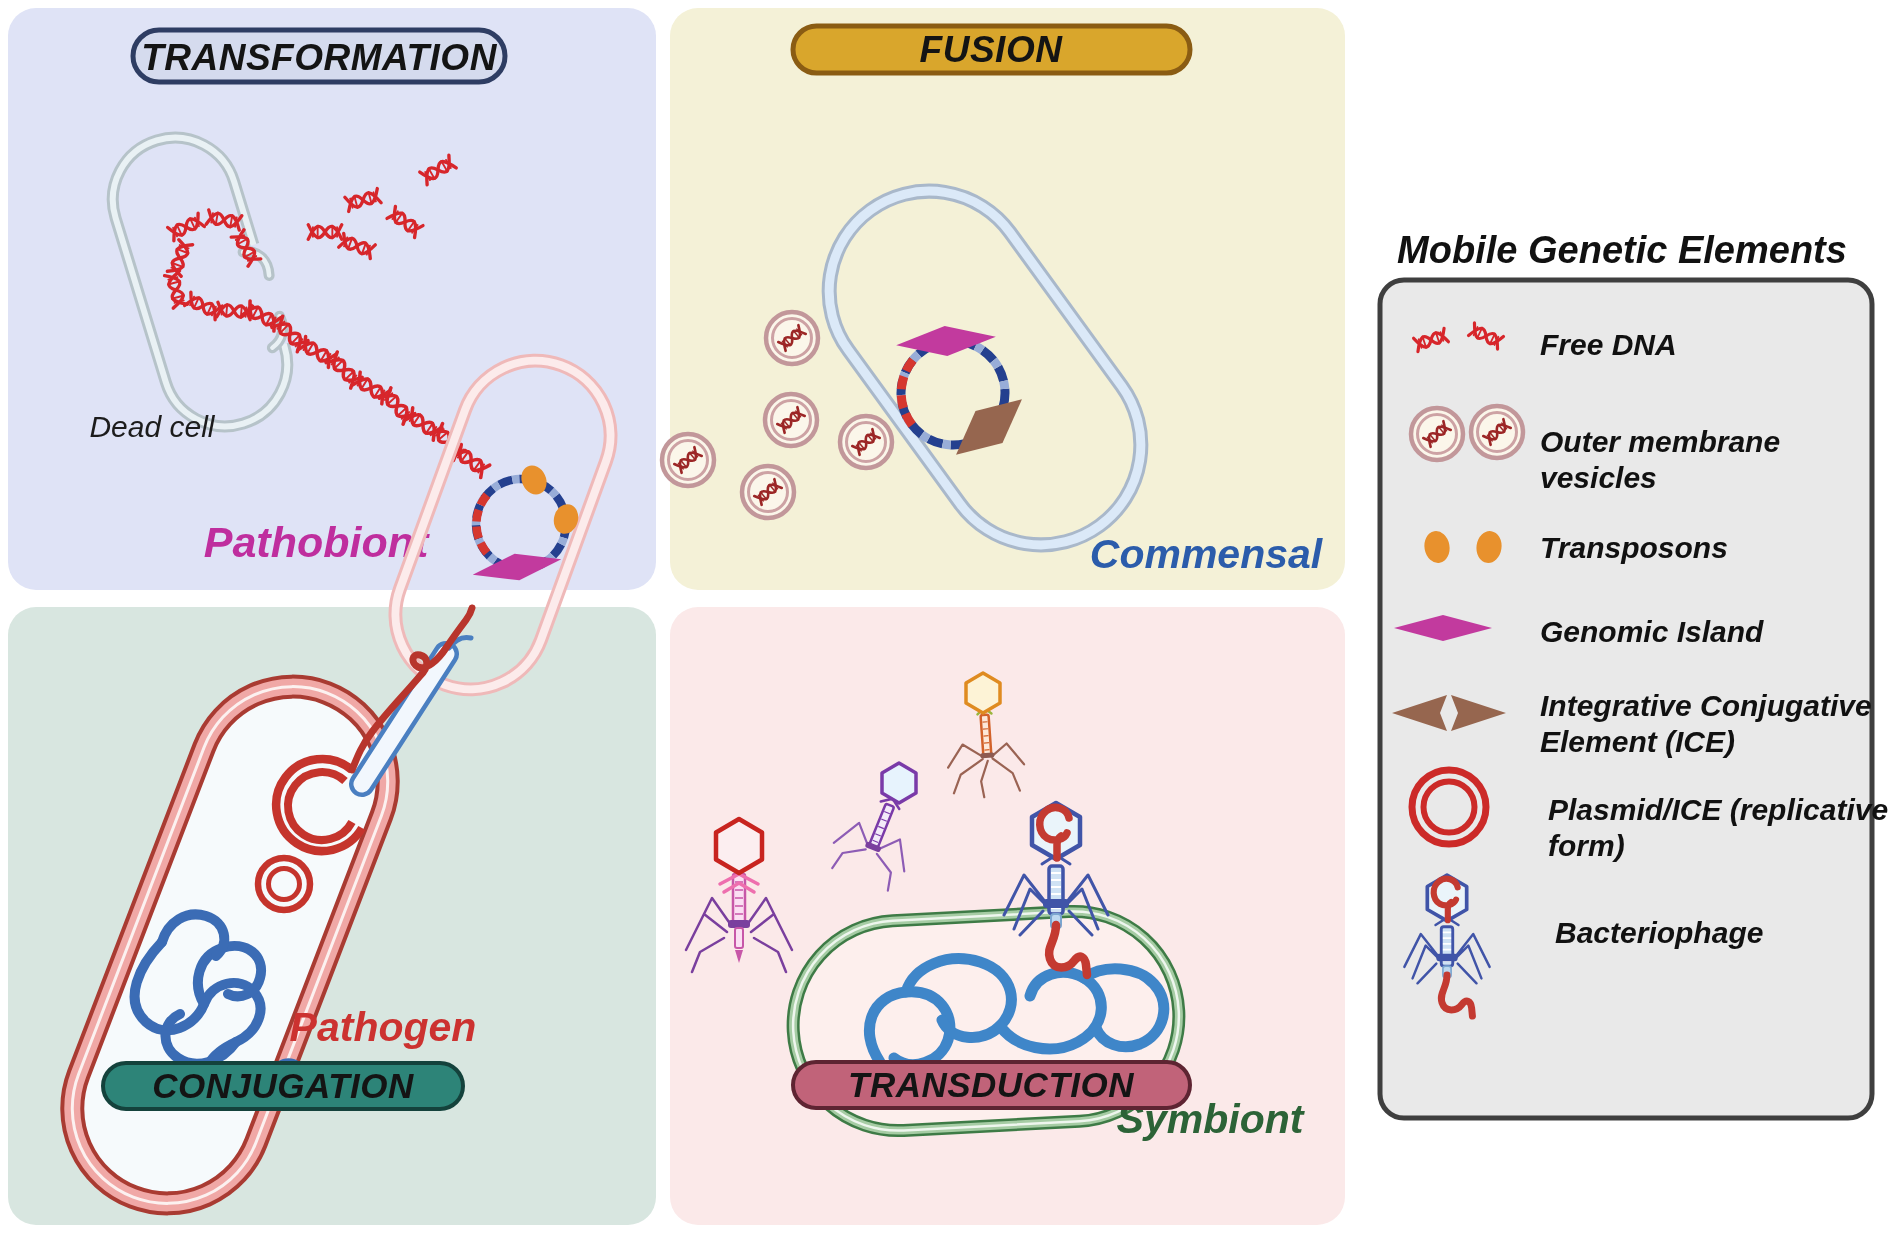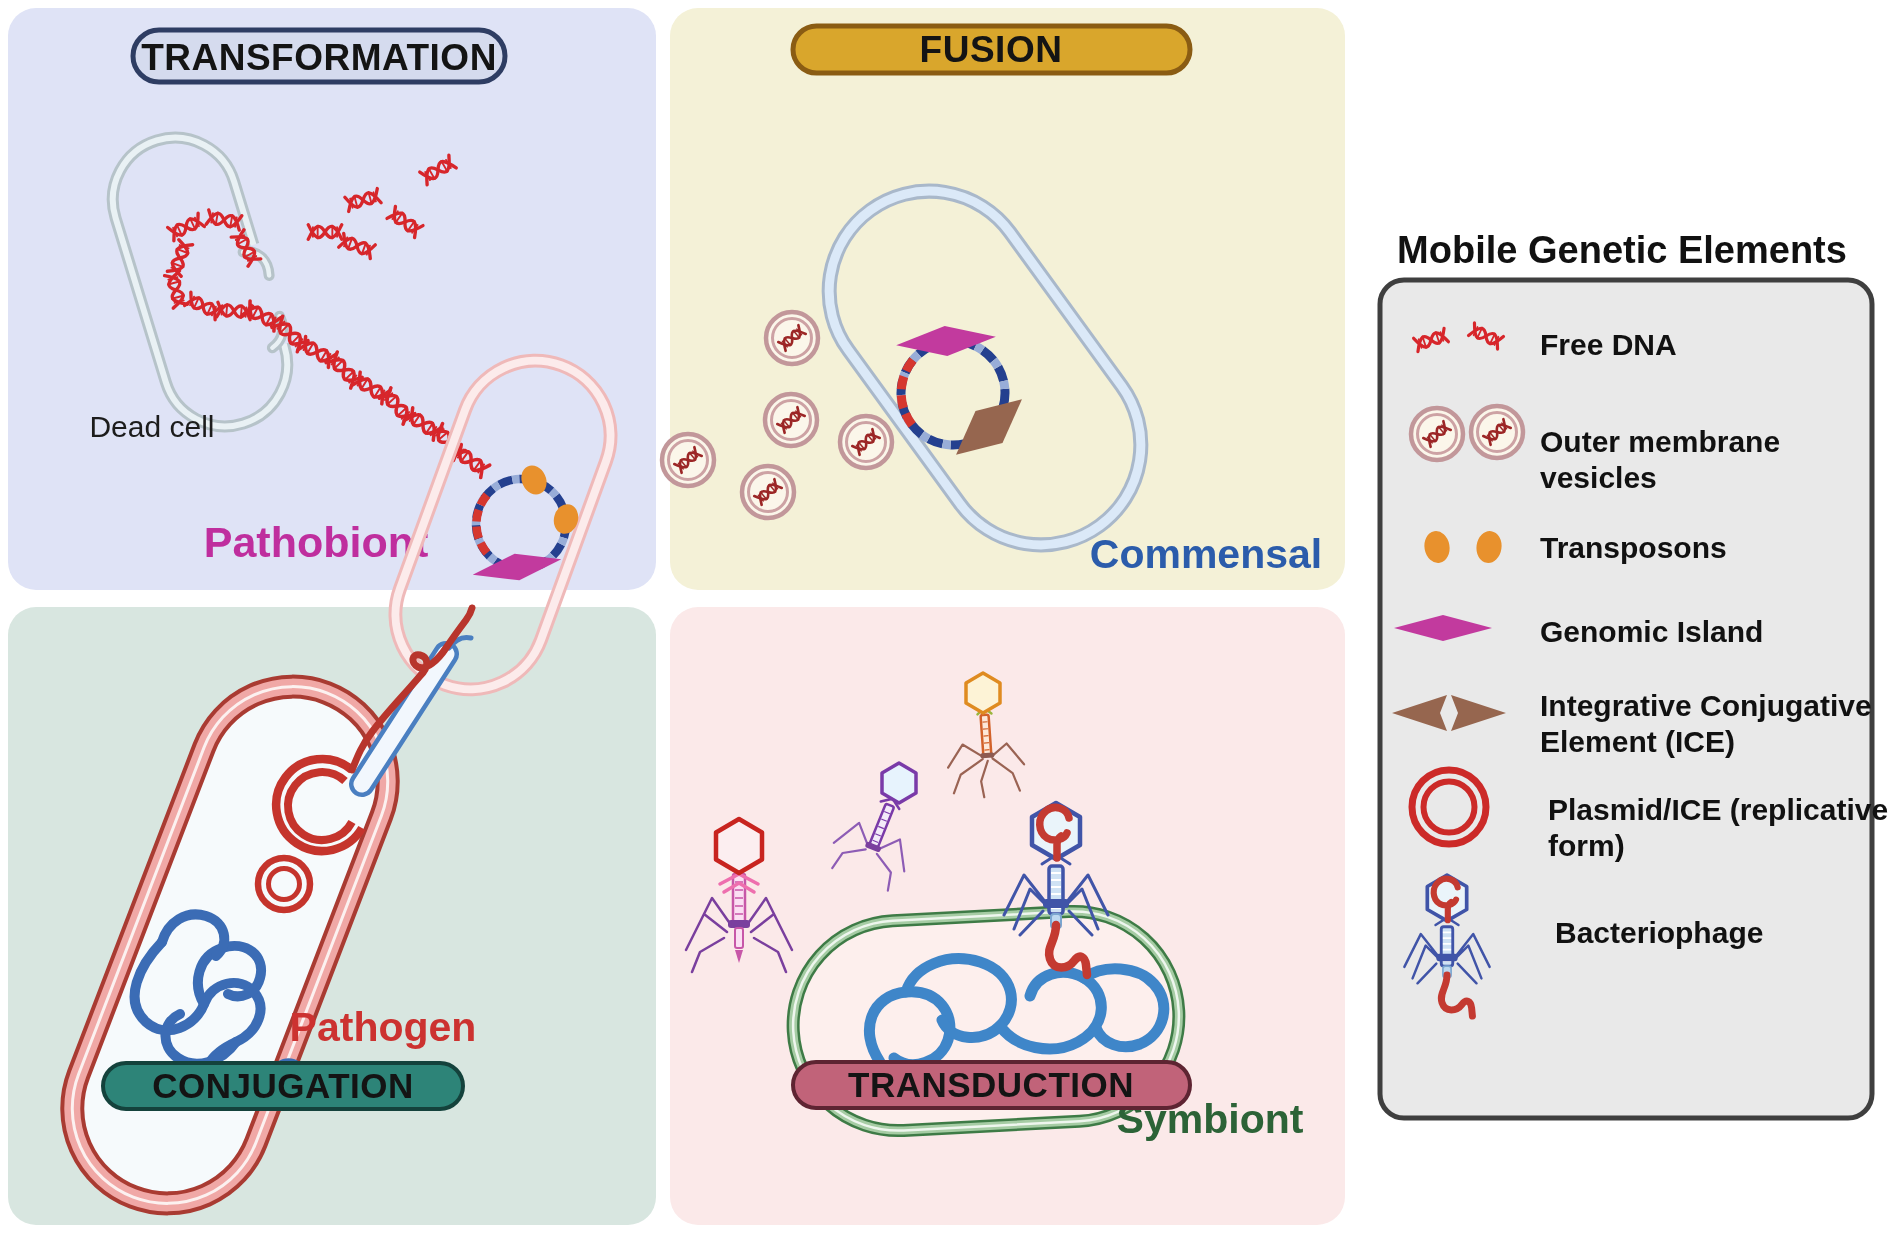--- a/index.html
+++ b/index.html
@@ -1,17 +1,17 @@
 <!DOCTYPE html>
 <html><head>
 <meta charset="utf-8">
 <style>
   html,body{margin:0;padding:0;background:#ffffff;}
   .stage{position:relative;width:1890px;height:1233px;background:#ffffff;overflow:hidden;
-         font-family:"Liberation Sans", sans-serif;}
+         font-family:"Liberation Sans", sans-serif;font-style:italic;}
   svg text{font-family:"Liberation Sans", sans-serif;}
   .pill-text{font-weight:bold;fill:#141414;letter-spacing:.5px;}
   .organism{font-weight:bold;}
   .legend-label{font-weight:bold;fill:#111111;font-size:30px;}
 </style>
 </head>
 <body>
 
 <div class="stage">
 <svg width="1890" height="1233" viewBox="0 0 1890 1233" xmlns="http://www.w3.org/2000/svg">

